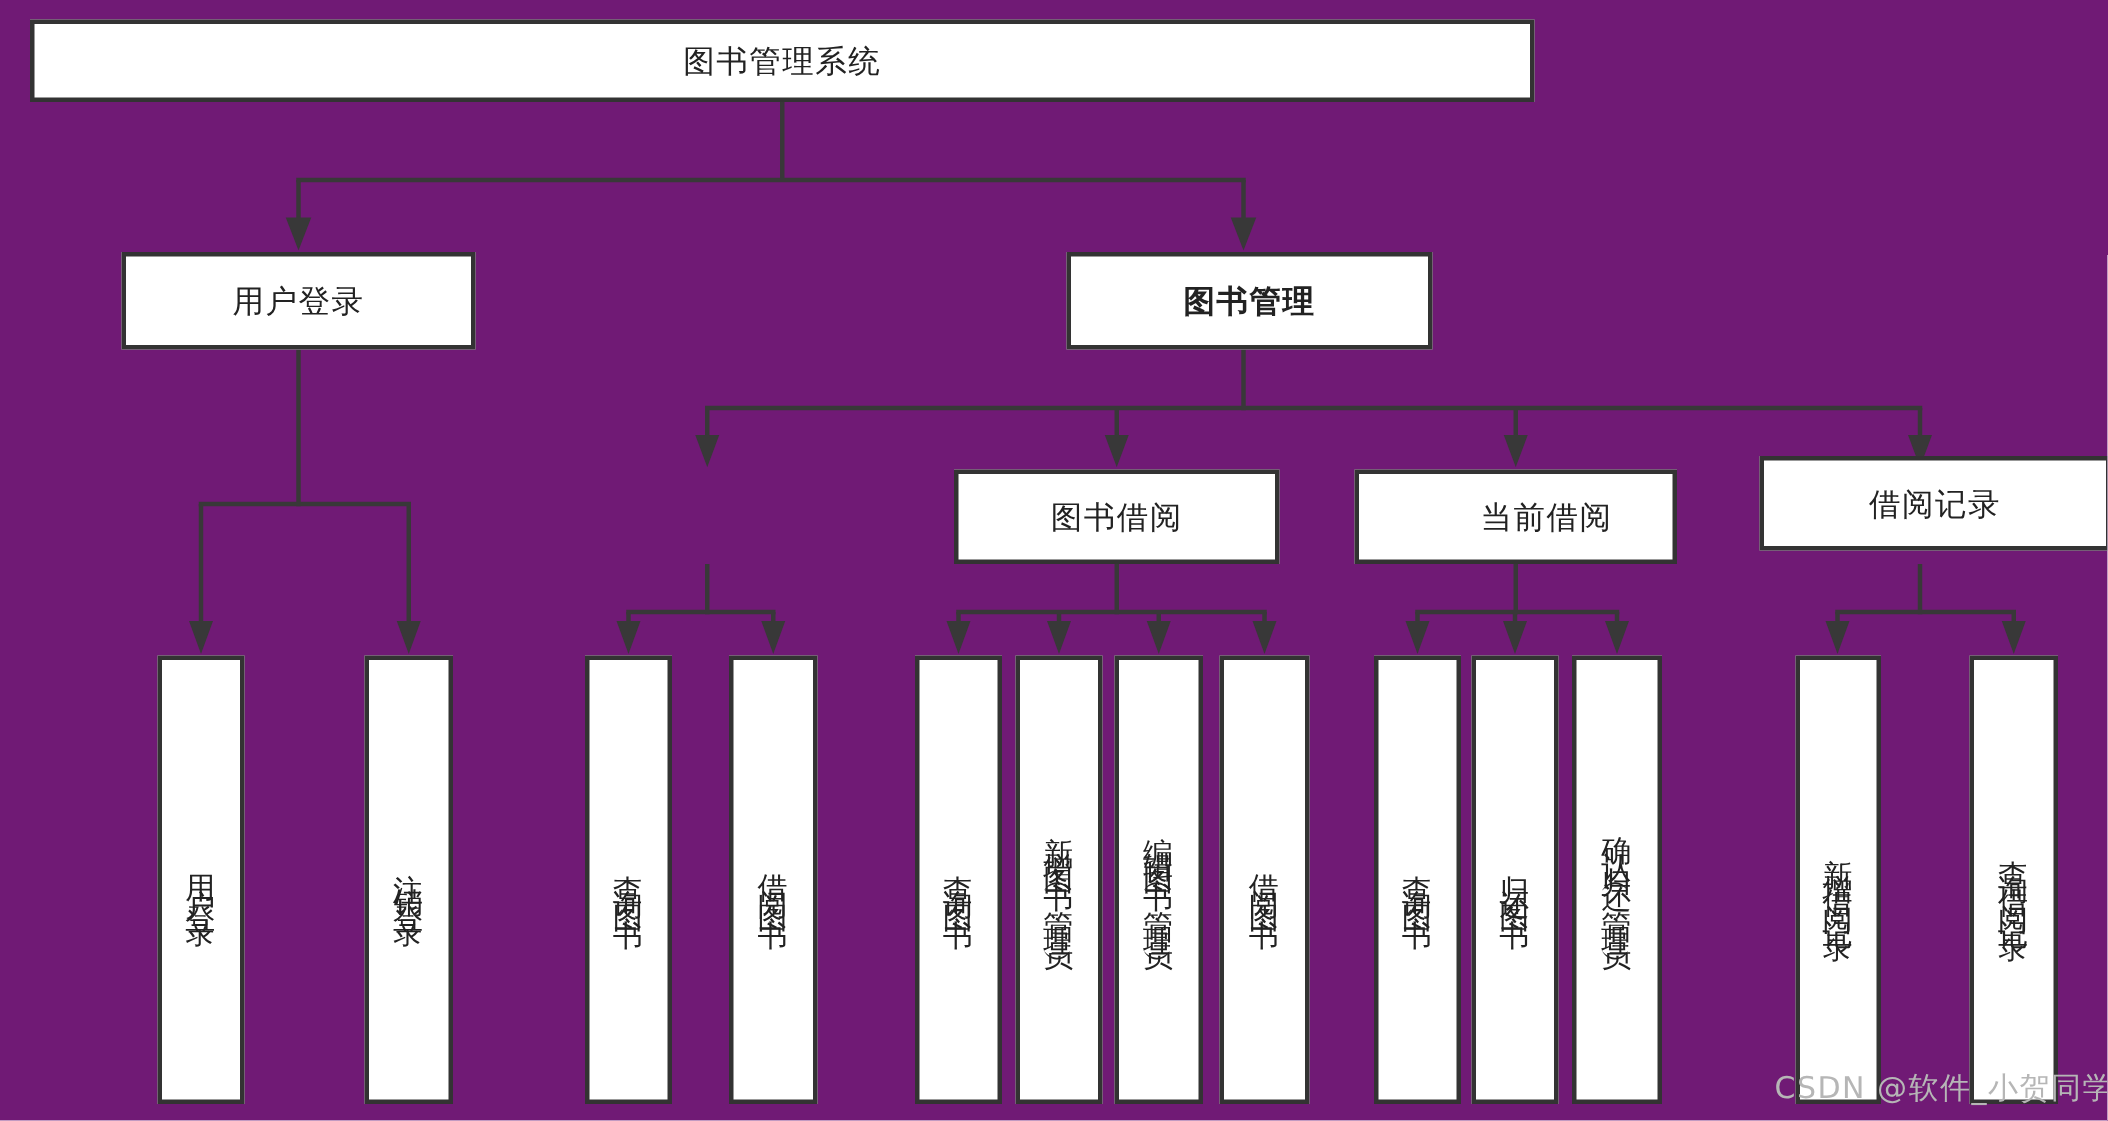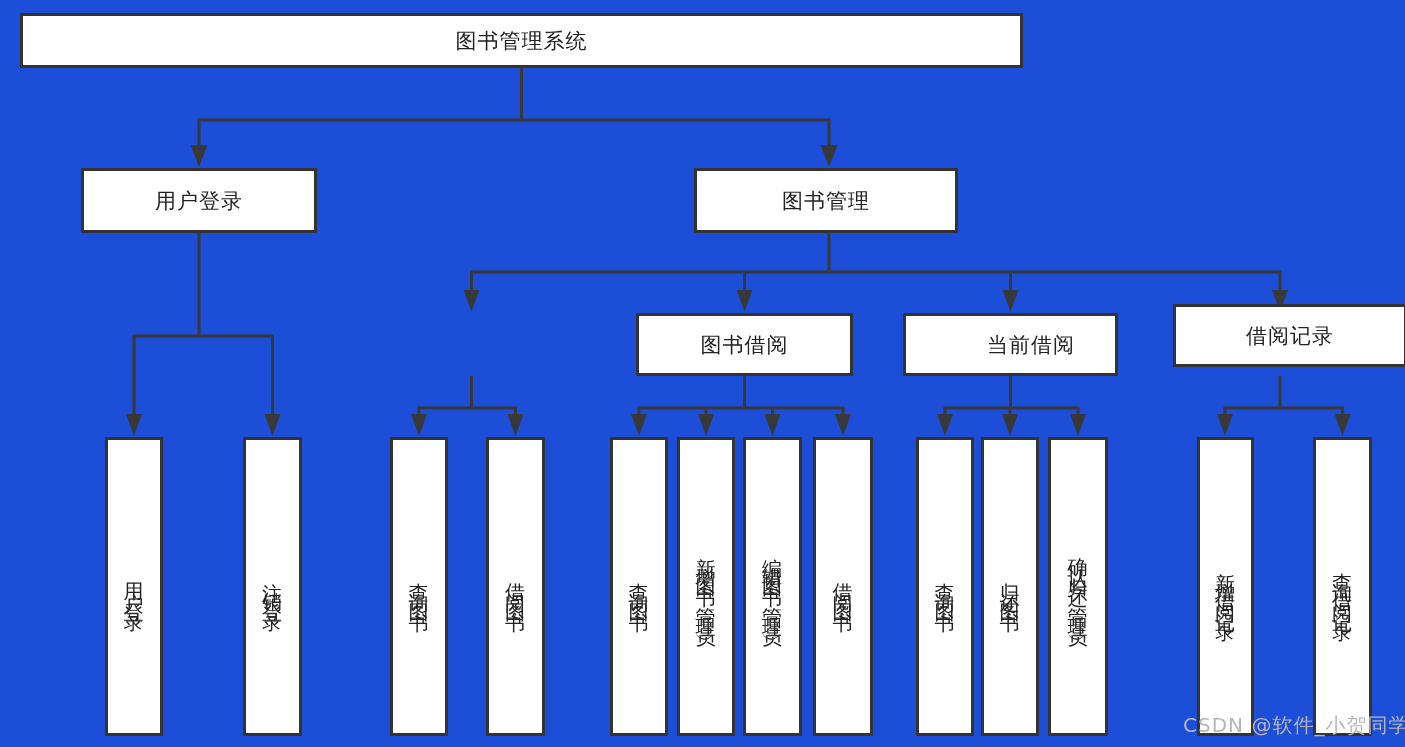--- a/index.html
+++ b/index.html
@@ -5,21 +5,21 @@
   html, body {
     margin: 0;
     padding: 0;
     background: #ffffff;
     font-family: "DejaVu Sans", "Liberation Sans", sans-serif;
   }
   .canvas {
     position: relative;
     width: 1405px;
     height: 747px;
-    background: #1d4ed8;
+    background: #701a75;
     overflow: hidden;
   }
   svg.connectors {
     position: absolute;
     left: 0; top: 0;
     width: 1405px; height: 747px;
     z-index: 1;
   }
   .box {
     position: absolute;
@@ -37,21 +37,21 @@
     writing-mode: vertical-rl;
     letter-spacing: 10px;
     font-size: 20px;
     line-height: 1;
     white-space: nowrap;
   }
   
   .n-root    { left: 20px;   top: 13px;  width: 1003px; height: 55px; }
   
   .n-login   { left: 81px;   top: 168px; width: 236px;  height: 65px; }
-  .n-mgmt    { left: 694px;  top: 168px; width: 264px;  height: 65px; }
+  .n-mgmt    { left: 711px;  top: 168px; width: 244px;  height: 65px; font-weight: bold; }
   
   .n-newrec  { left: 363px;  top: 313px; width: 217px;  height: 63px; }
   .n-borrow  { left: 636px;  top: 313px; width: 217px;  height: 63px; text-align: right; }
   .n-current { left: 903px;  top: 313px; width: 215px;  height: 63px; padding-left: 41px; }
   .n-records { left: 1173px; top: 304px; width: 234px;  height: 63px; }
   
   .leaf { top: 437px; height: 299px; }
   .l-1a { left: 105px;  width: 58px; }
   .l-1b { left: 243px;  width: 59px; }
   .l-2a { left: 390px;  width: 58px; }

